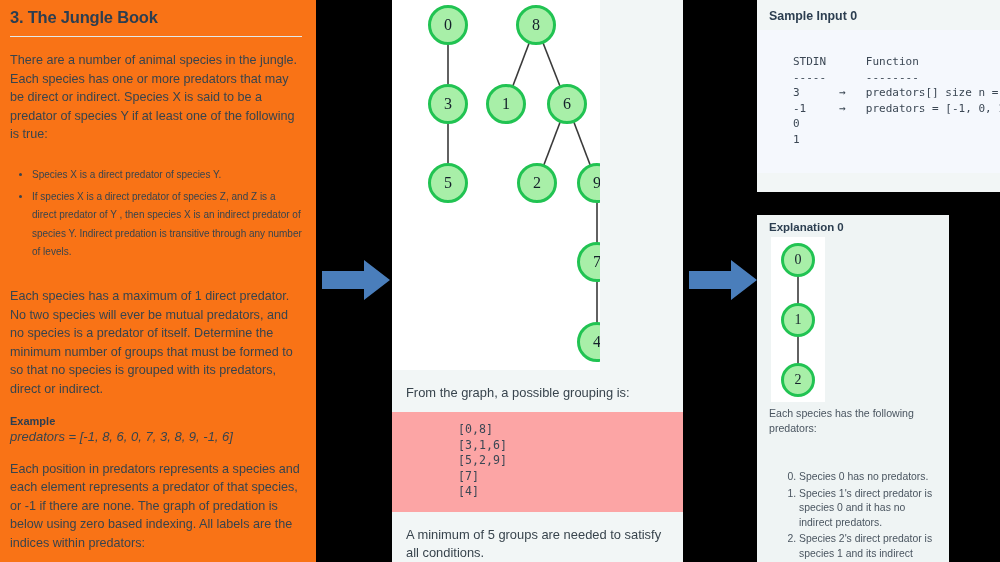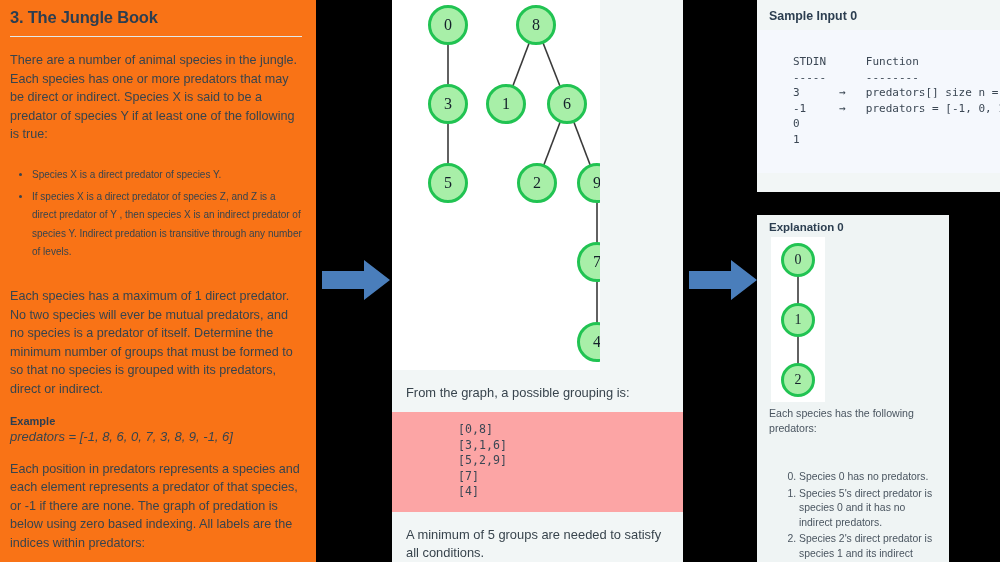--- a/index.html
+++ b/index.html
@@ -315,18 +315,18 @@
         <div class="mini-node" style="left:10px;top:6px;">0</div>
         <div class="mini-node" style="left:10px;top:66px;">1</div>
         <div class="mini-node" style="left:10px;top:126px;">2</div>
       </div>
   </div>
   <div style="height:4px"></div>
   <p class="exp-text">Each species has the following predators:</p>
   <div style="height:18px"></div>
   <ol class="exp-list" start="0">
     <li>Species 0 has no predators.</li>
-    <li>Species 5's direct predator is species 0 and it has no indirect predators.</li>
+    <li>Species 1's direct predator is species 0 and it has no indirect predators.</li>
     <li>Species 2's direct predator is species 1 and its indirect predator is species 0.</li>
   </ol>
   <div style="height:22px"></div>
   <p class="exp-text">The animals form a minimum of three species groups:  [0], [1], [2].</p>
 </div>
 
 </body></html>

